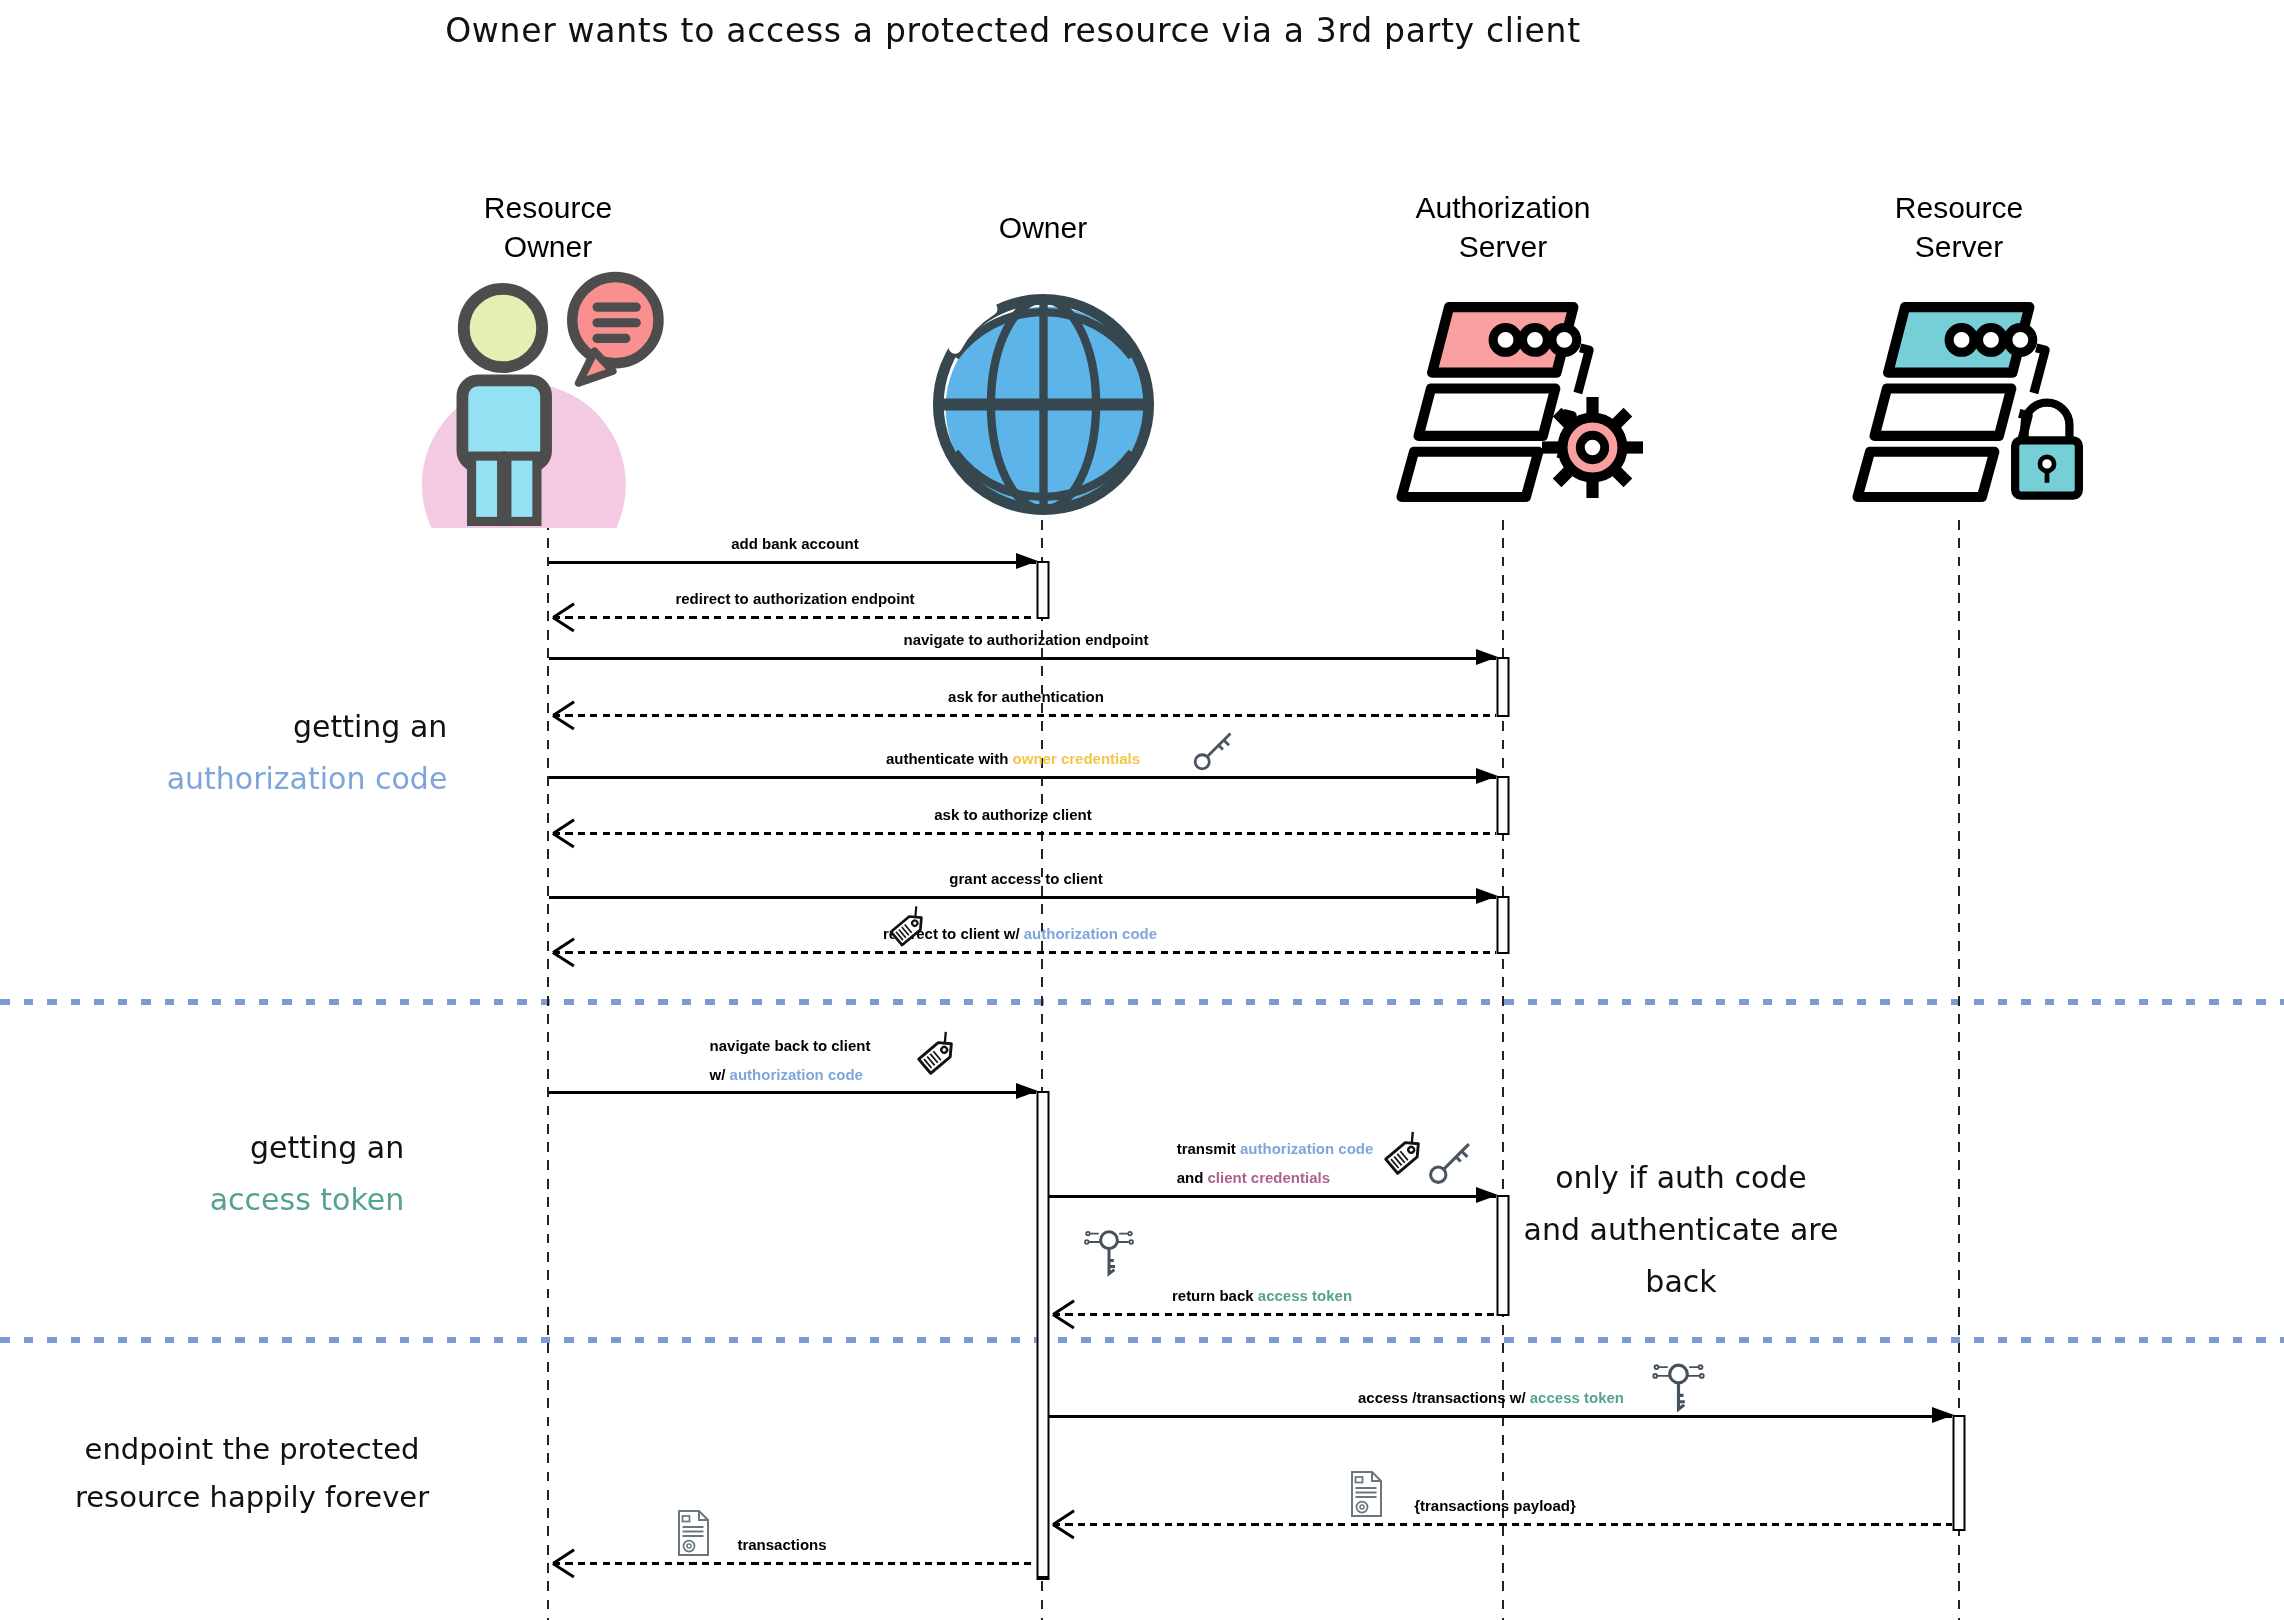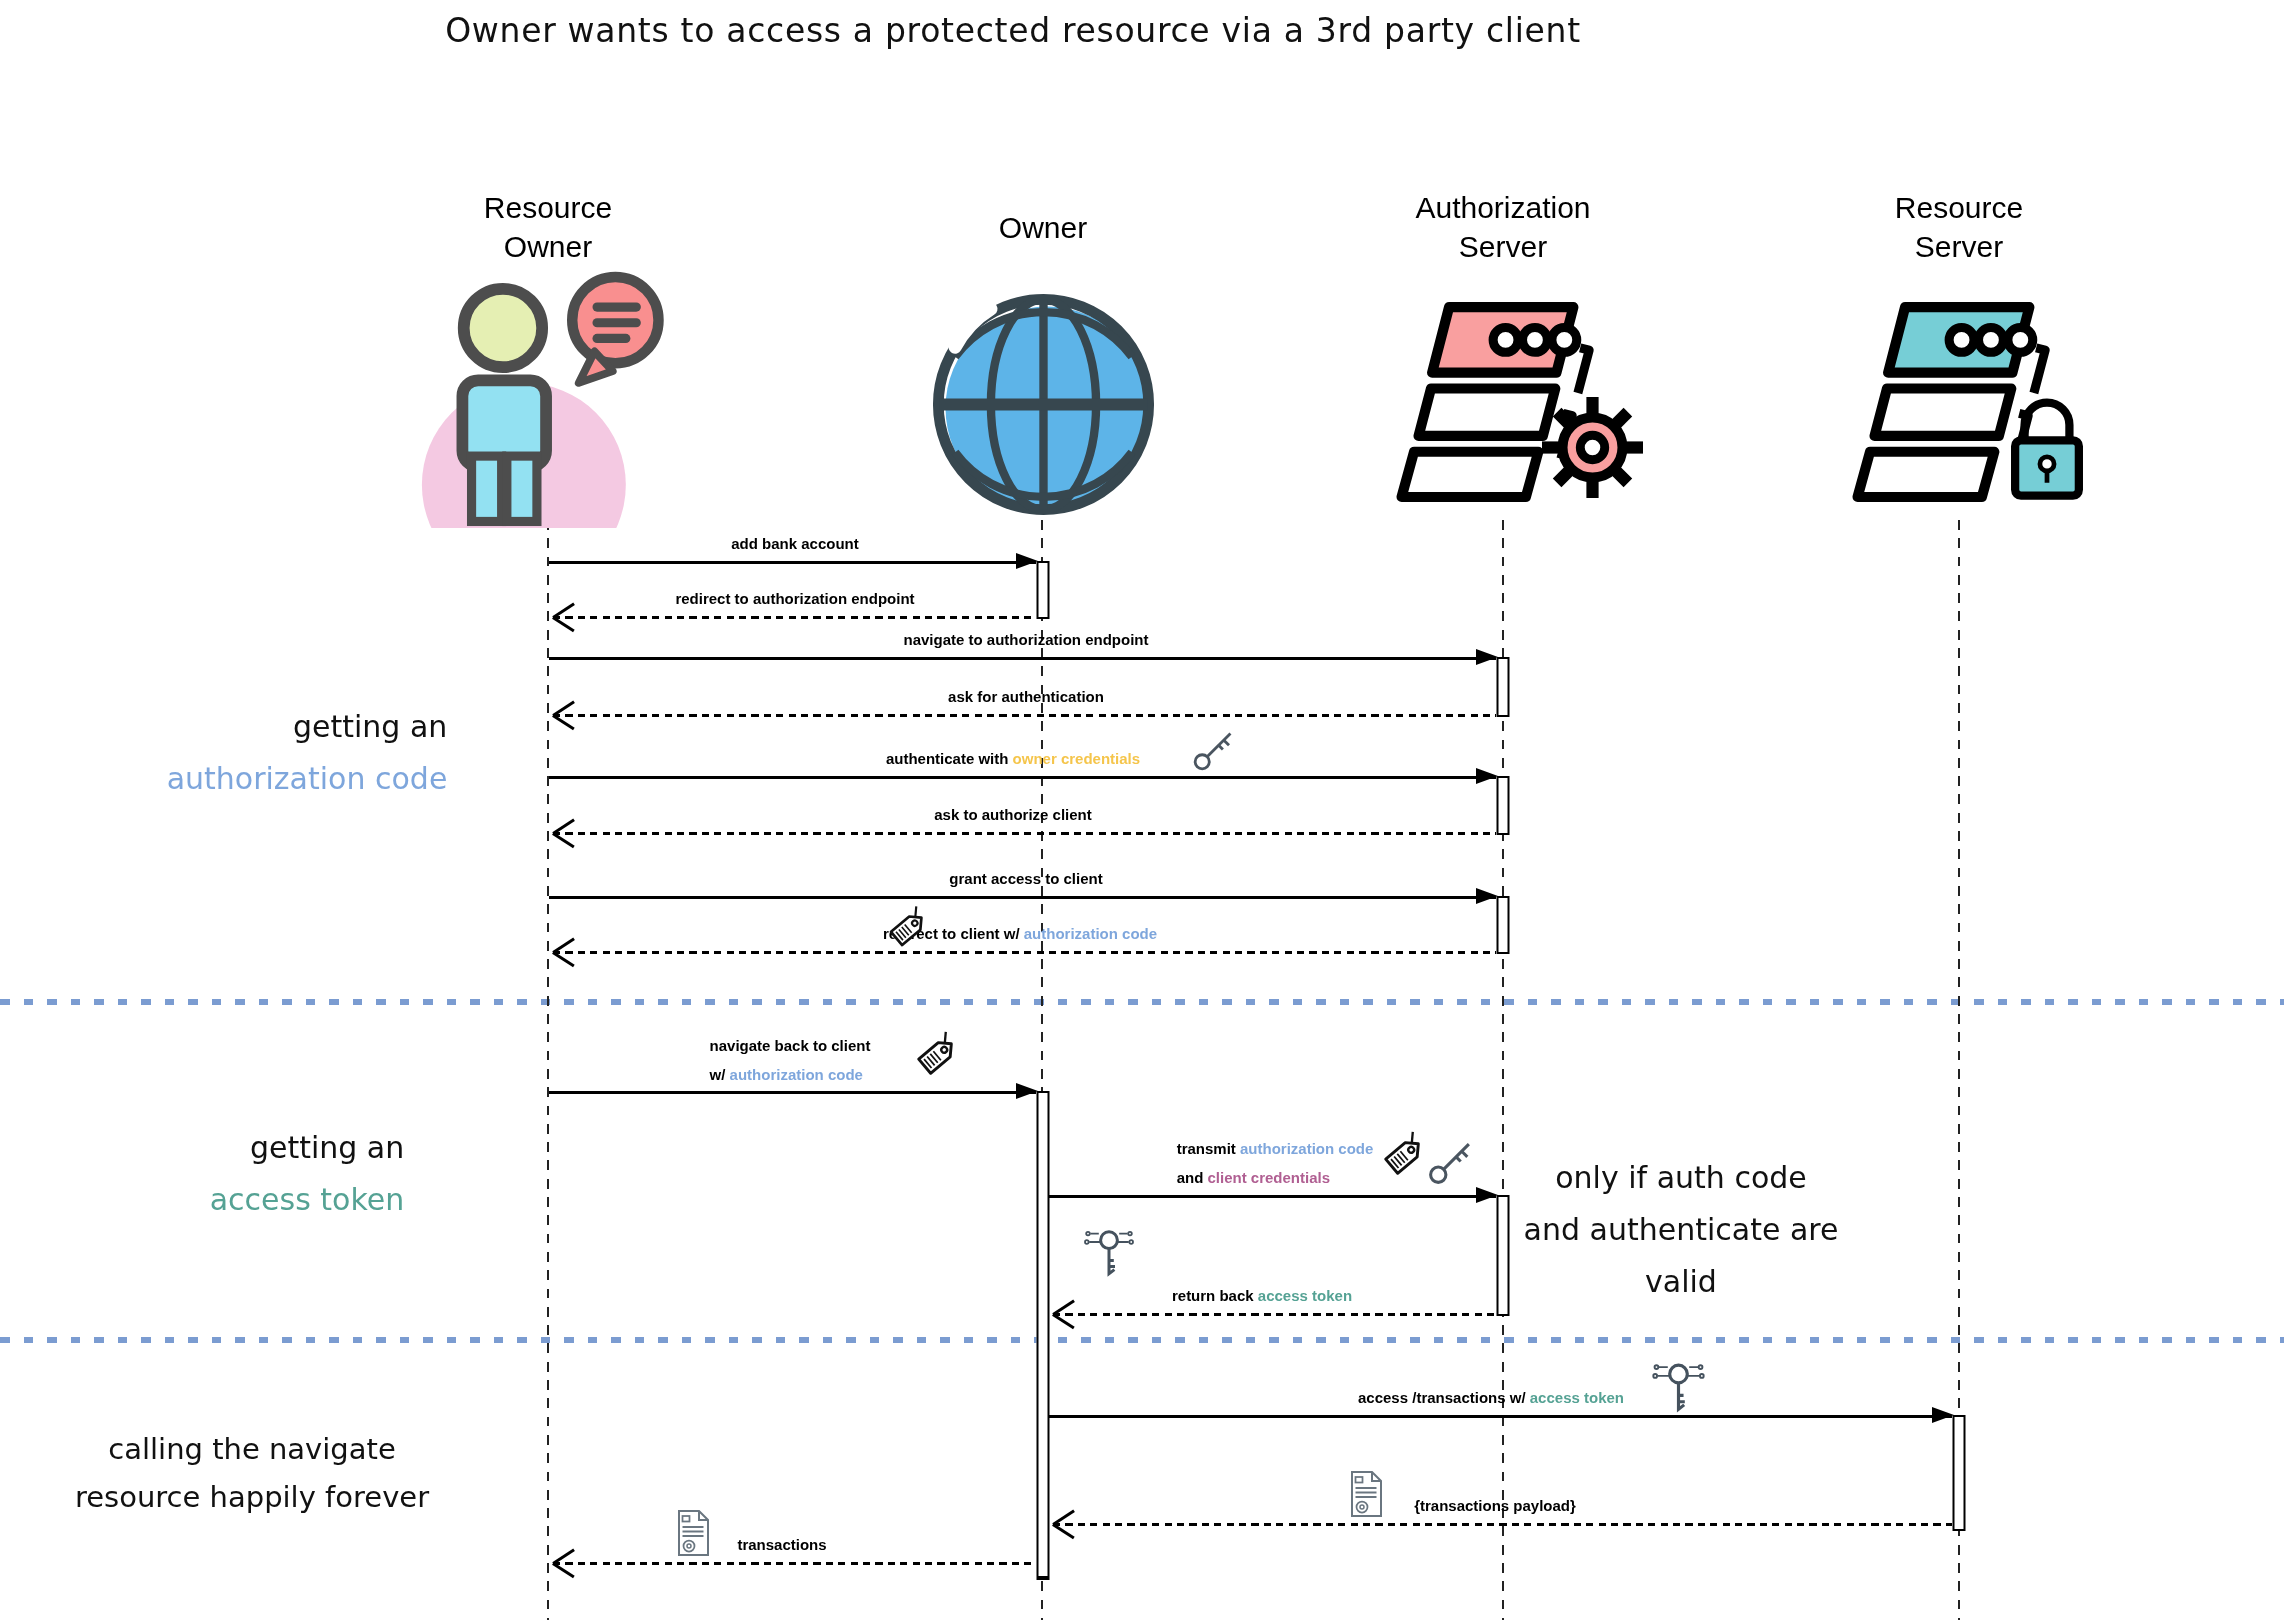--- a/index.html
+++ b/index.html
@@ -316,22 +316,22 @@
 
 <div class="abs hand phase" style="left:307px;top:701px">
   <div>getting an</div>
   <div class="c-blue">authorization code</div>
 </div>
 <div class="abs hand phase" style="left:307px;top:1122px">
   <div>getting an</div>
   <div class="c-teal">access token</div>
 </div>
 <div class="abs hand phase3" style="left:252px;top:1425px">
-  <div>calling the navigate</div>
+  <div>endpoint the protected</div>
   <div>resource happily forever</div>
 </div>
 
 <div class="abs hand note" style="left:1681px;top:1152px">
   <div>only if auth code</div>
   <div>and authenticate are</div>
-  <div>valid</div>
+  <div>back</div>
 </div>
 
 
 </body></html>

